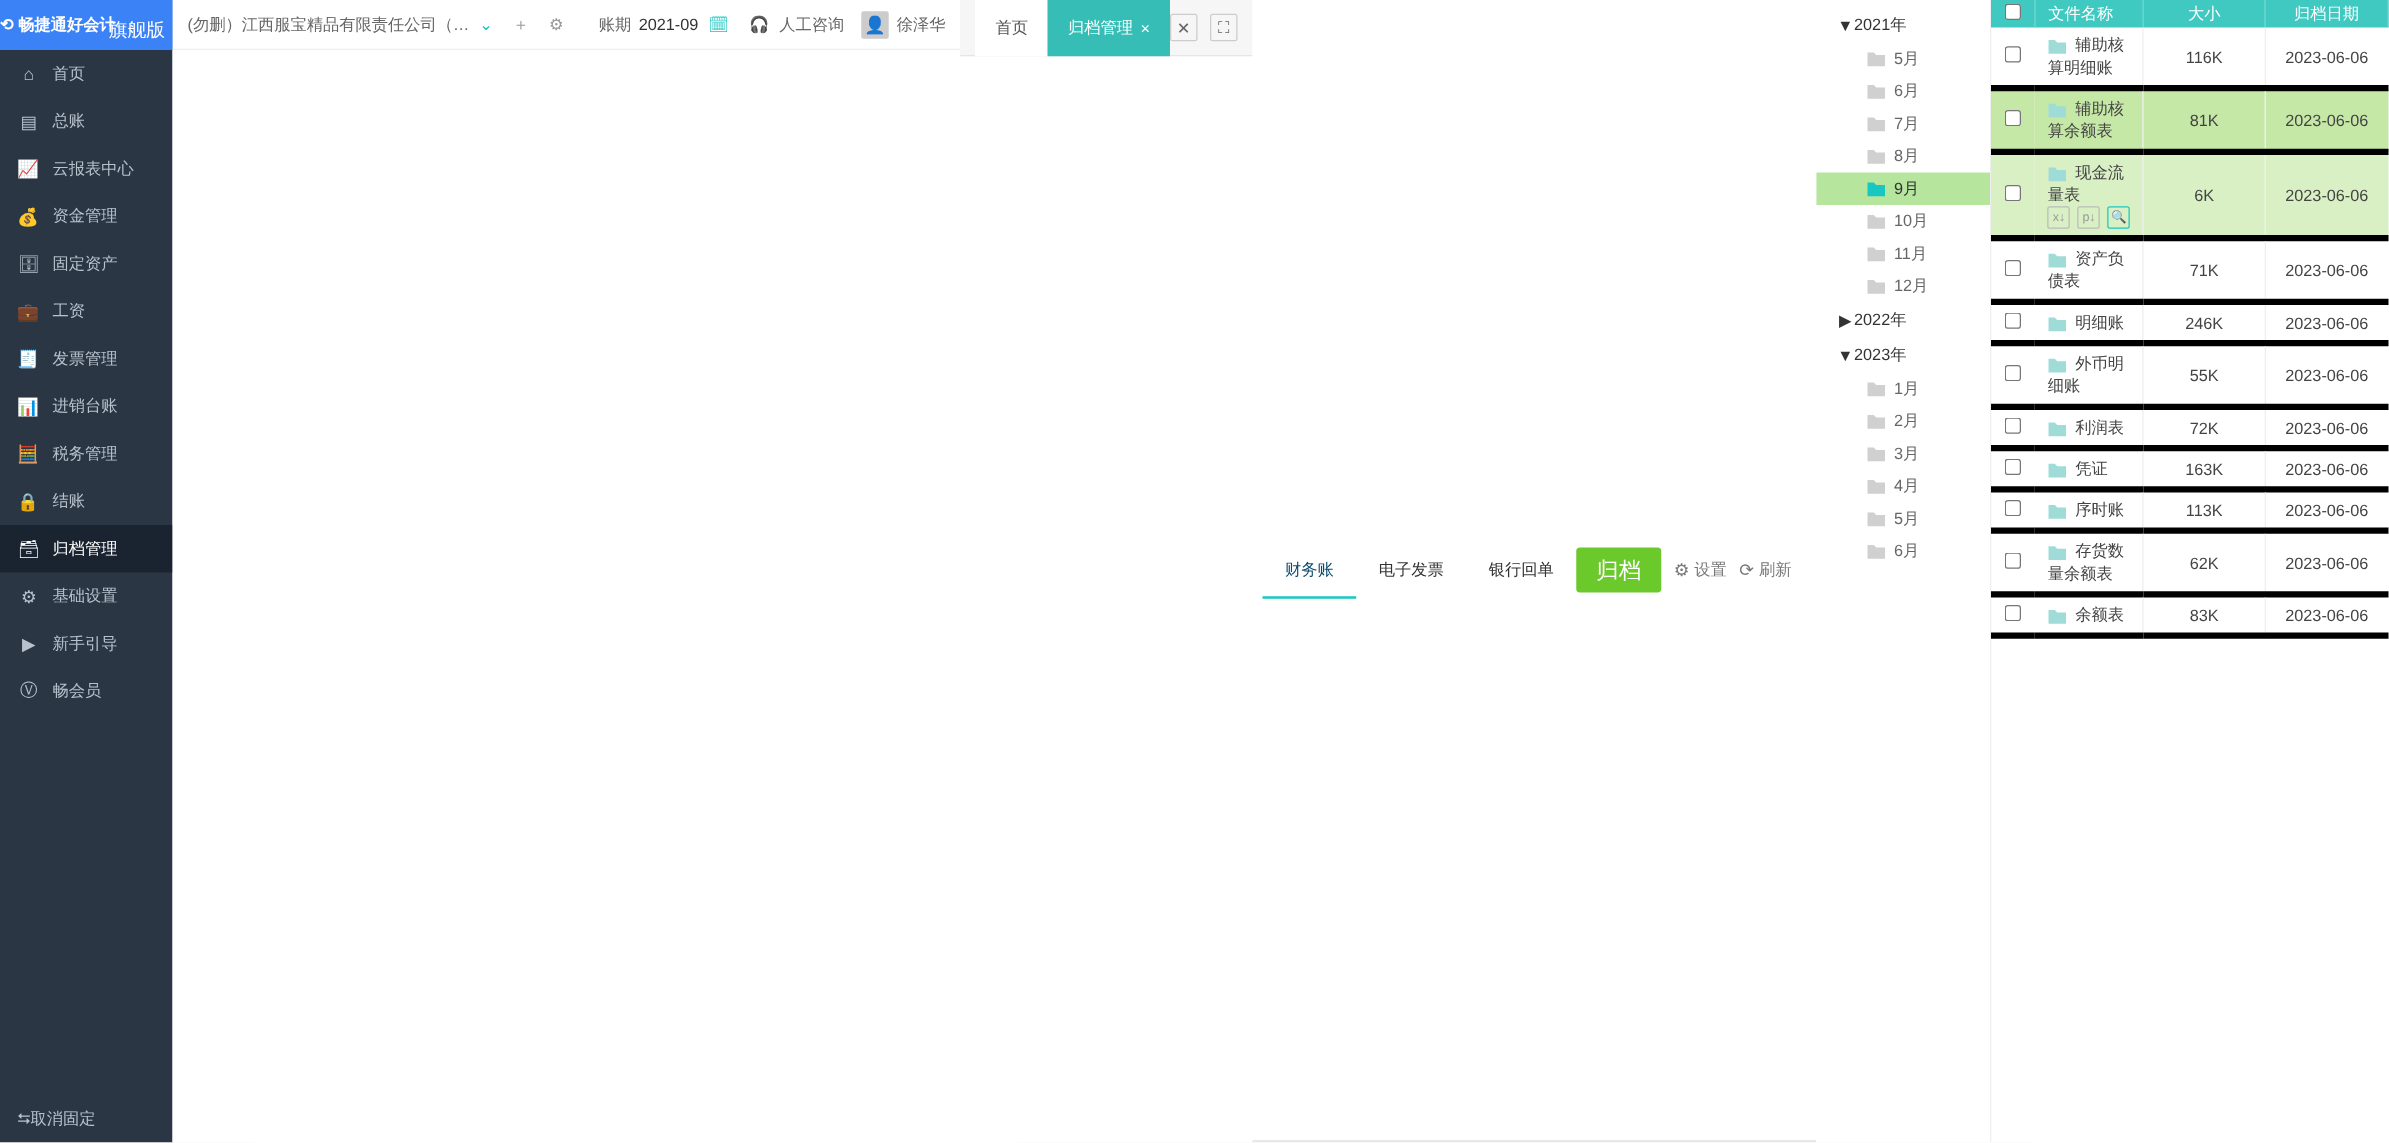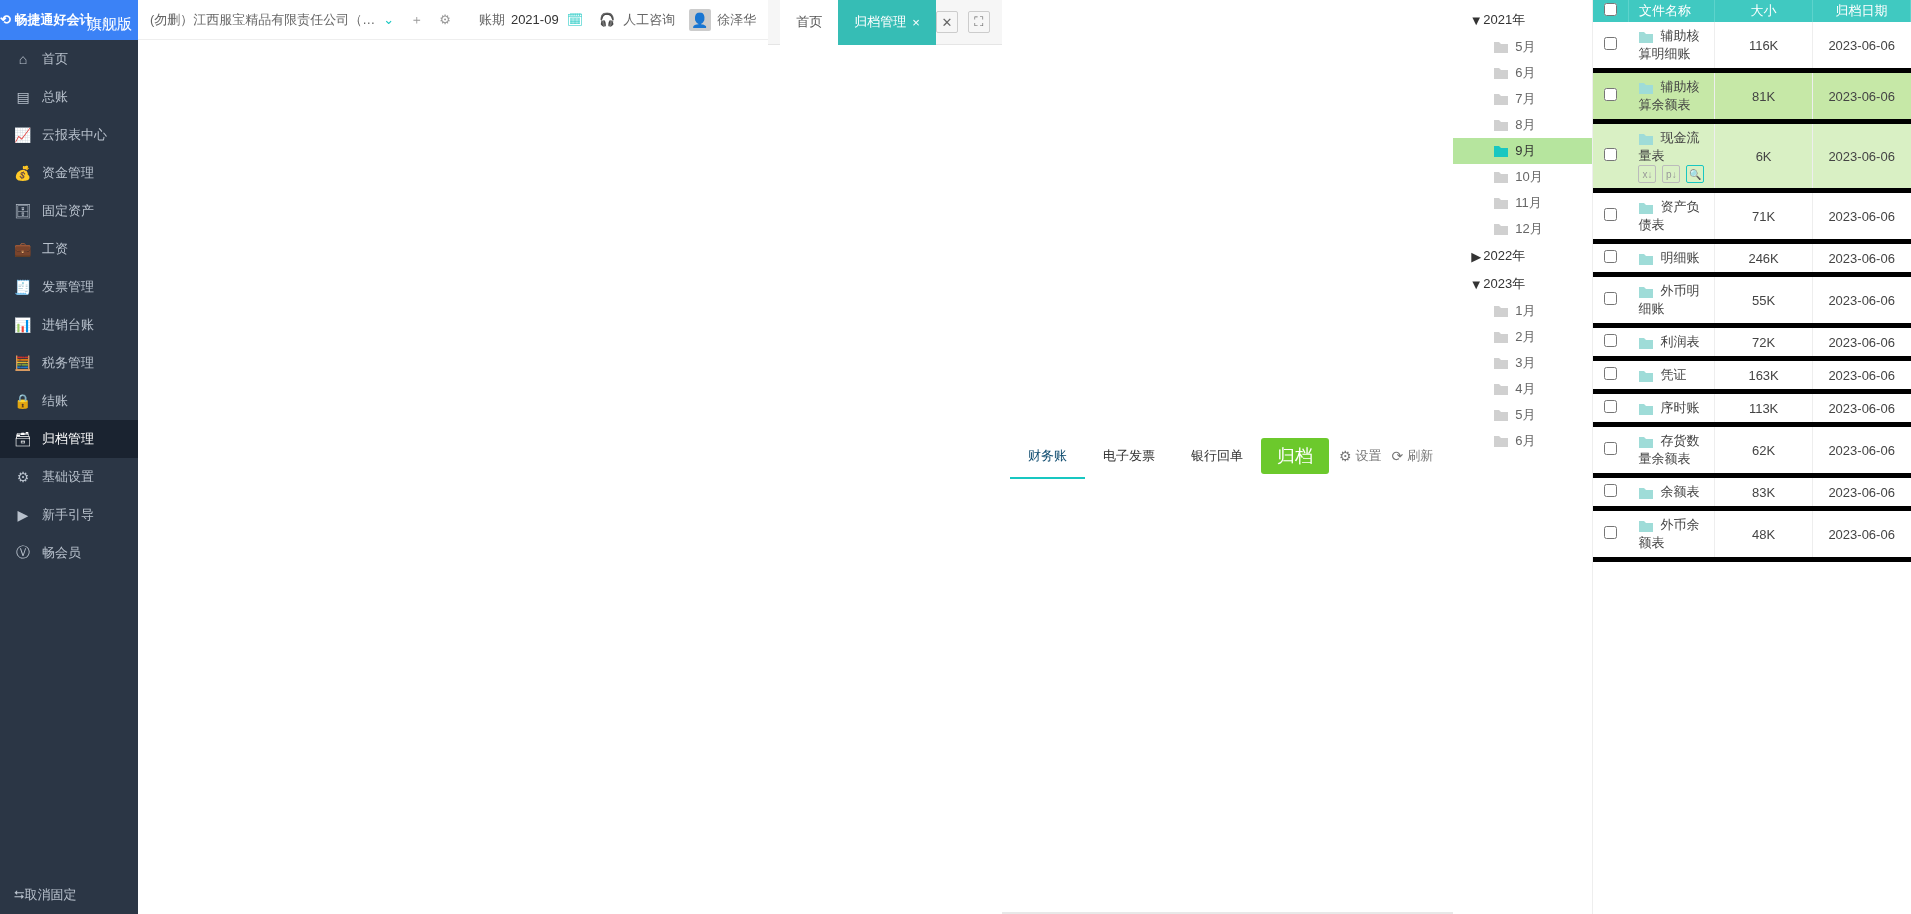--- a/index.html
+++ b/index.html
@@ -411,28 +411,20 @@
                 <td class="col-date">2023-06-06</td>
               </tr>
               <tr>
                 <td class="col-chk"><input type="checkbox" style=""></td>
                 <td><span class="file-ico"><svg viewBox="0 0 16 14">
                       <path d="M1 2h5l2 2h7v9H1z" fill="#9fdcd8"></path>
                     </svg></span>余额表</td>
                 <td class="col-size">83K</td>
                 <td class="col-date">2023-06-06</td>
               </tr>
-              <tr>
-                <td class="col-chk"><input type="checkbox" style=""></td>
-                <td><span class="file-ico"><svg viewBox="0 0 16 14">
-                      <path d="M1 2h5l2 2h7v9H1z" fill="#9fdcd8"></path>
-                    </svg></span>外币余额表</td>
-                <td class="col-size">48K</td>
-                <td class="col-date">2023-06-06</td>
-              </tr>
             </tbody>
         </table>
 
         <div class="tooltip" style="top:60px; left:1028px;">PDF查看</div>
 
         <svg class="red-arrow" width="100" height="275" style="top:60px; left:930px;">
           <defs>
               <marker id="ah" markerWidth="10" markerHeight="10" refX="8" refY="3" orient="auto">
                 <path d="M0,0 L0,6 L9,3 z" fill="#ff0000"></path>
               </marker>

